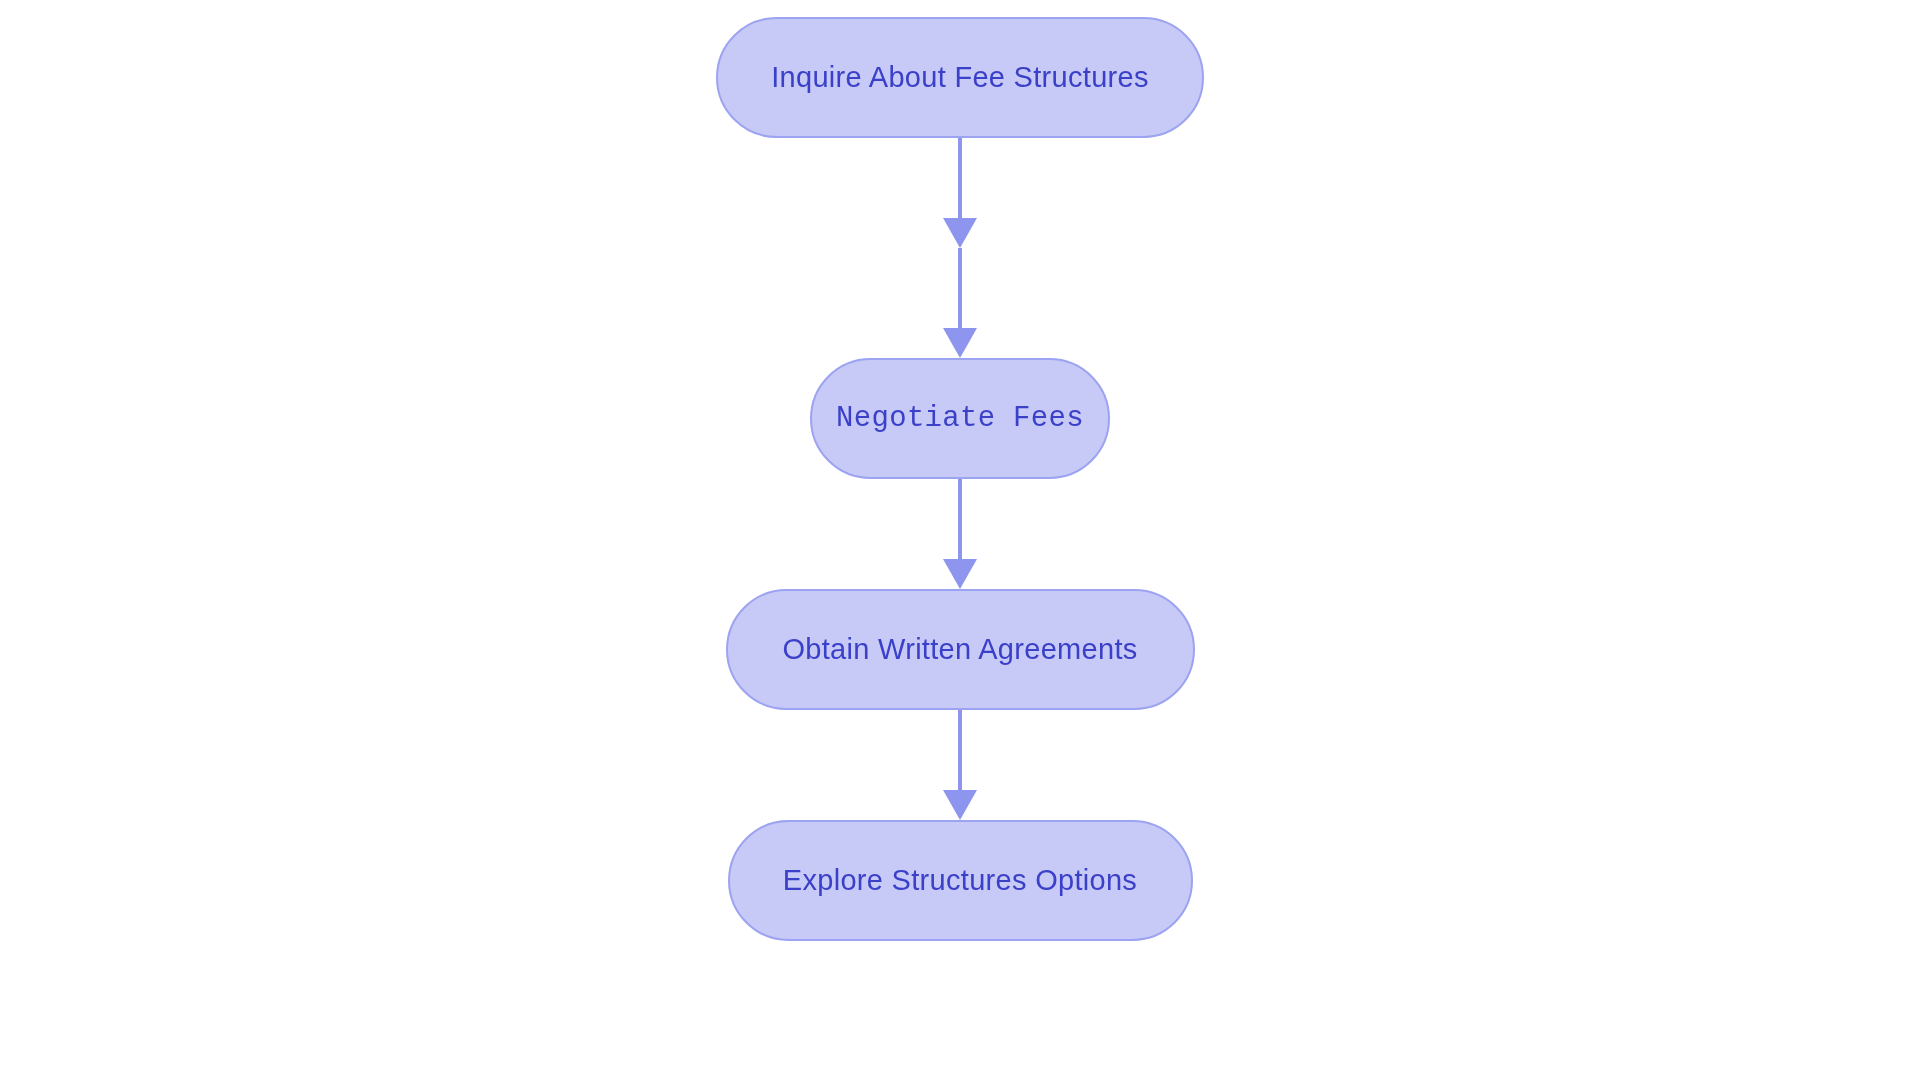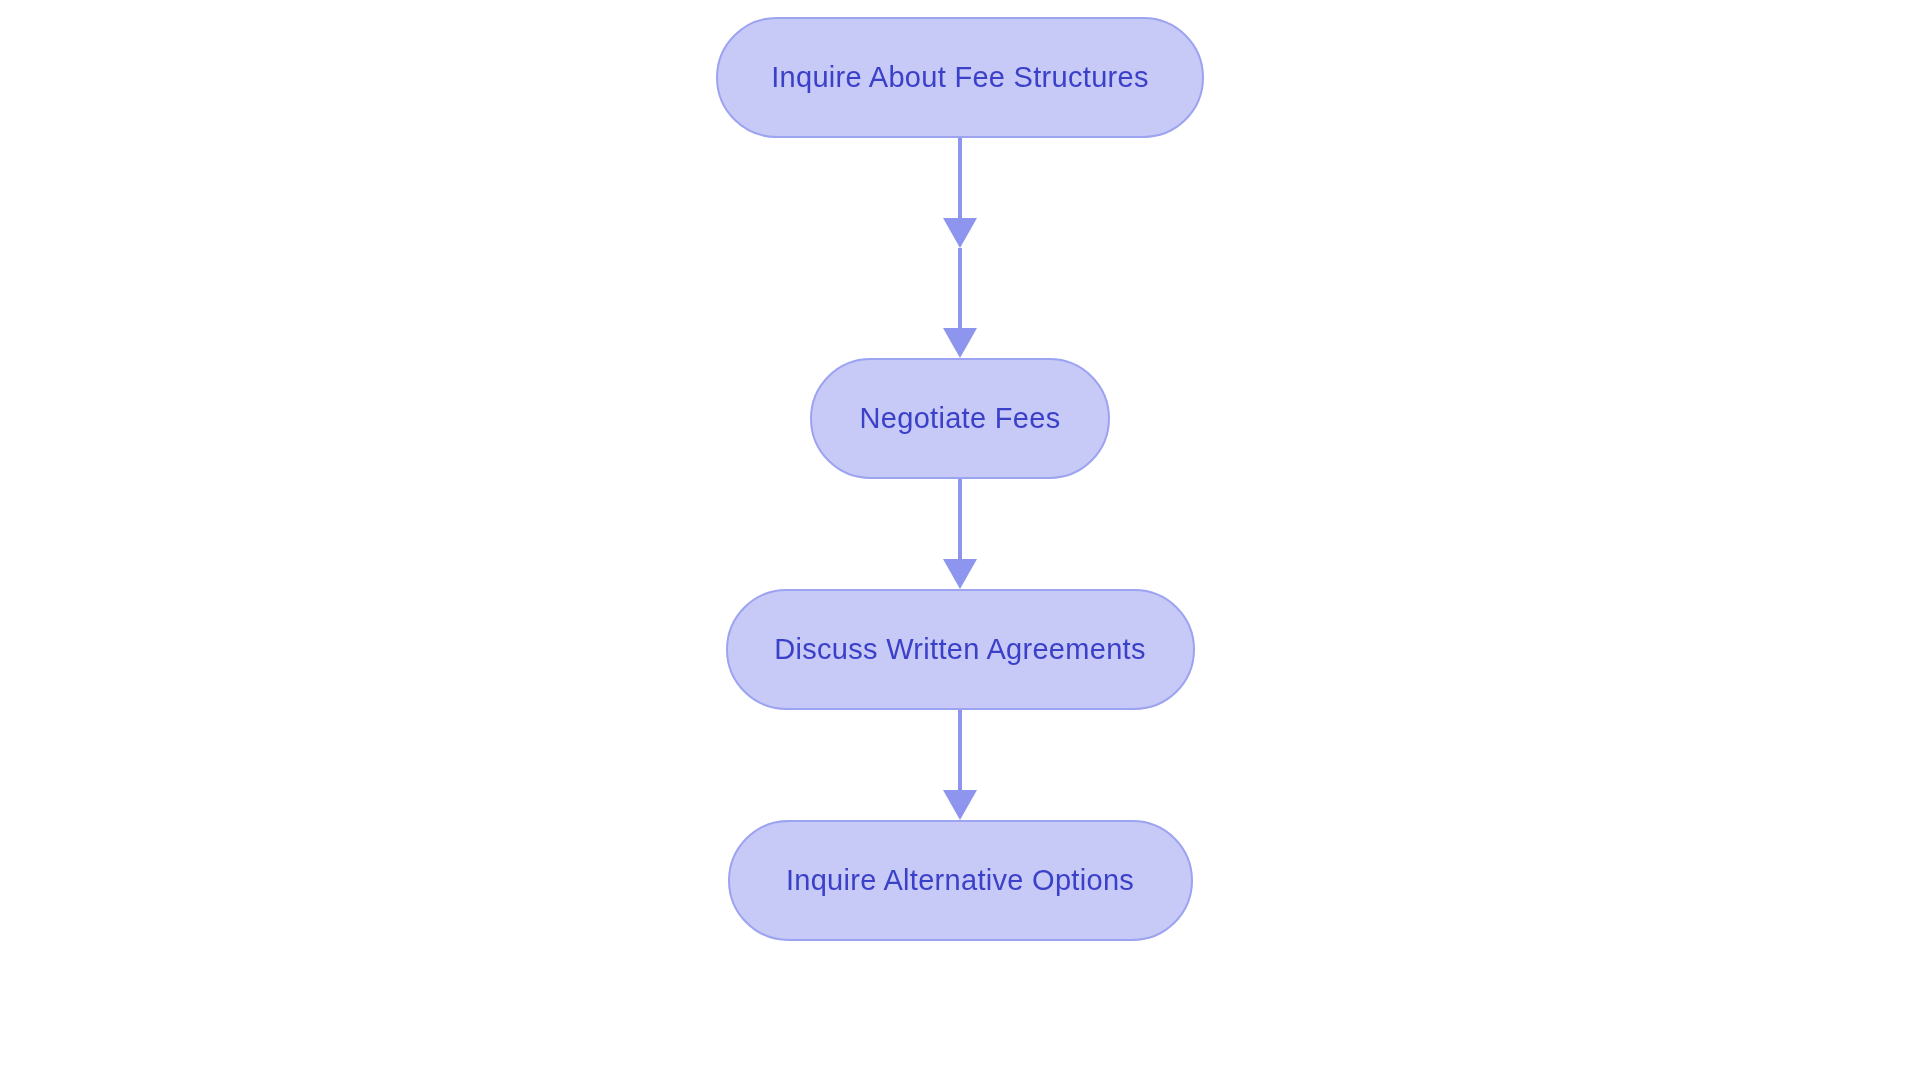--- a/index.html
+++ b/index.html
@@ -34,21 +34,21 @@
   }
   .node span {
     color: var(--node-text, #3B40C8);
     font-size: 29px;
     letter-spacing: 0.3px;
     white-space: nowrap;
   }
   
   .n0 { width: 488px; }
   .n1 { width: 482px; }
-  .n2 { width: 300px; }
+  .n2 { width: 300px; font-family: Liberation Mono, monospace; }
   .n3 { width: 469px; }
   .n4 { width: 465px; }
   .arrow {
     height: 110px;
     flex: 0 0 auto;
     display: flex;
     flex-direction: column;
     align-items: center;
   }
   .arrow .shaft {
@@ -88,25 +88,25 @@
   <div class="node n2">
     <span>Negotiate Fees</span>
   </div>
 
   <div class="arrow">
     <div class="shaft"></div>
     <div class="head"></div>
   </div>
 
   <div class="node n3">
-    <span>Discuss Written Agreements</span>
+    <span>Obtain Written Agreements</span>
   </div>
 
   <div class="arrow">
     <div class="shaft"></div>
     <div class="head"></div>
   </div>
 
   <div class="node n4">
-    <span>Inquire Alternative Options</span>
+    <span>Explore Structures Options</span>
   </div>
 
 </div>
 
 </body></html>

